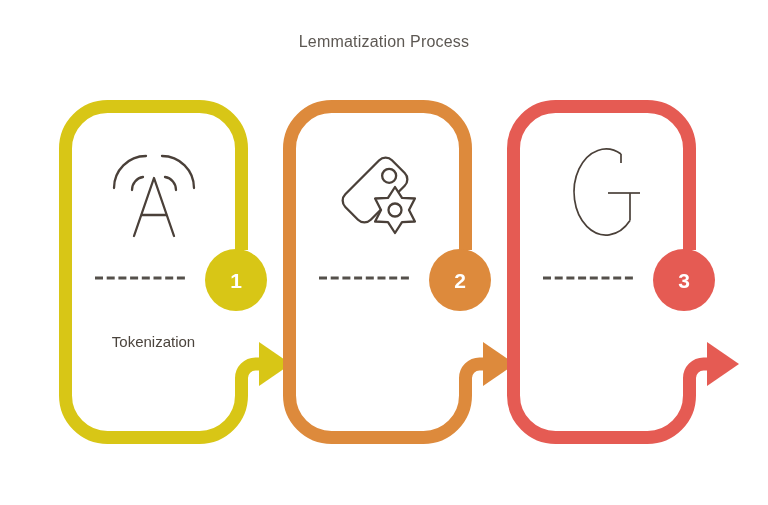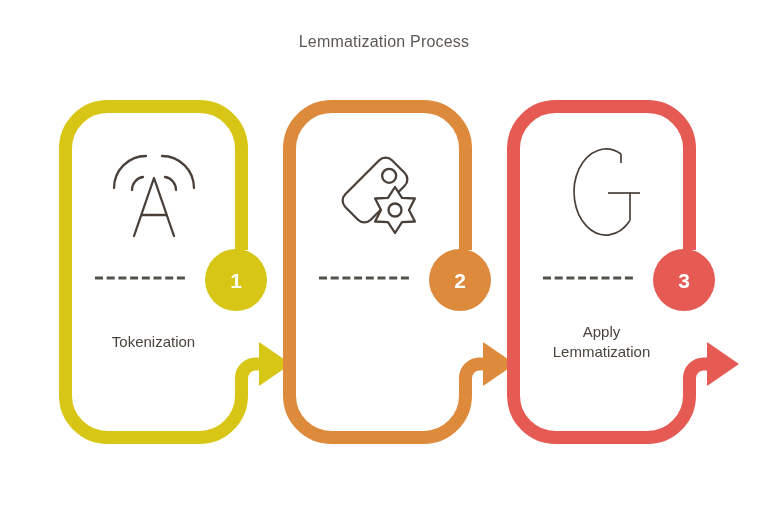--- a/index.html
+++ b/index.html
@@ -92,16 +92,15 @@
       <line class="dash-line" x1="36" y1="178" x2="126" y2="178"></line>
       <circle class="tint-fill" cx="177" cy="180" r="31" fill="#e55b53"></circle>
       <text class="badge-num" x="177" y="187.5" text-anchor="middle">3</text>
       <g class="icon icon-thin" transform="translate(49,44)">
         <path d="M 65 10 A 32 43 0 1 0 74 76.5"></path>
         <path d="M 65 10 V 19"></path>
         <path d="M 52 49 H 84"></path>
         <path d="M 74 49 V 76.5"></path>
       </g>
     </svg>
-    <div class="step-label">Apply Lemmatization</div>
   </div>
 
 </div>
 
 </body></html>

